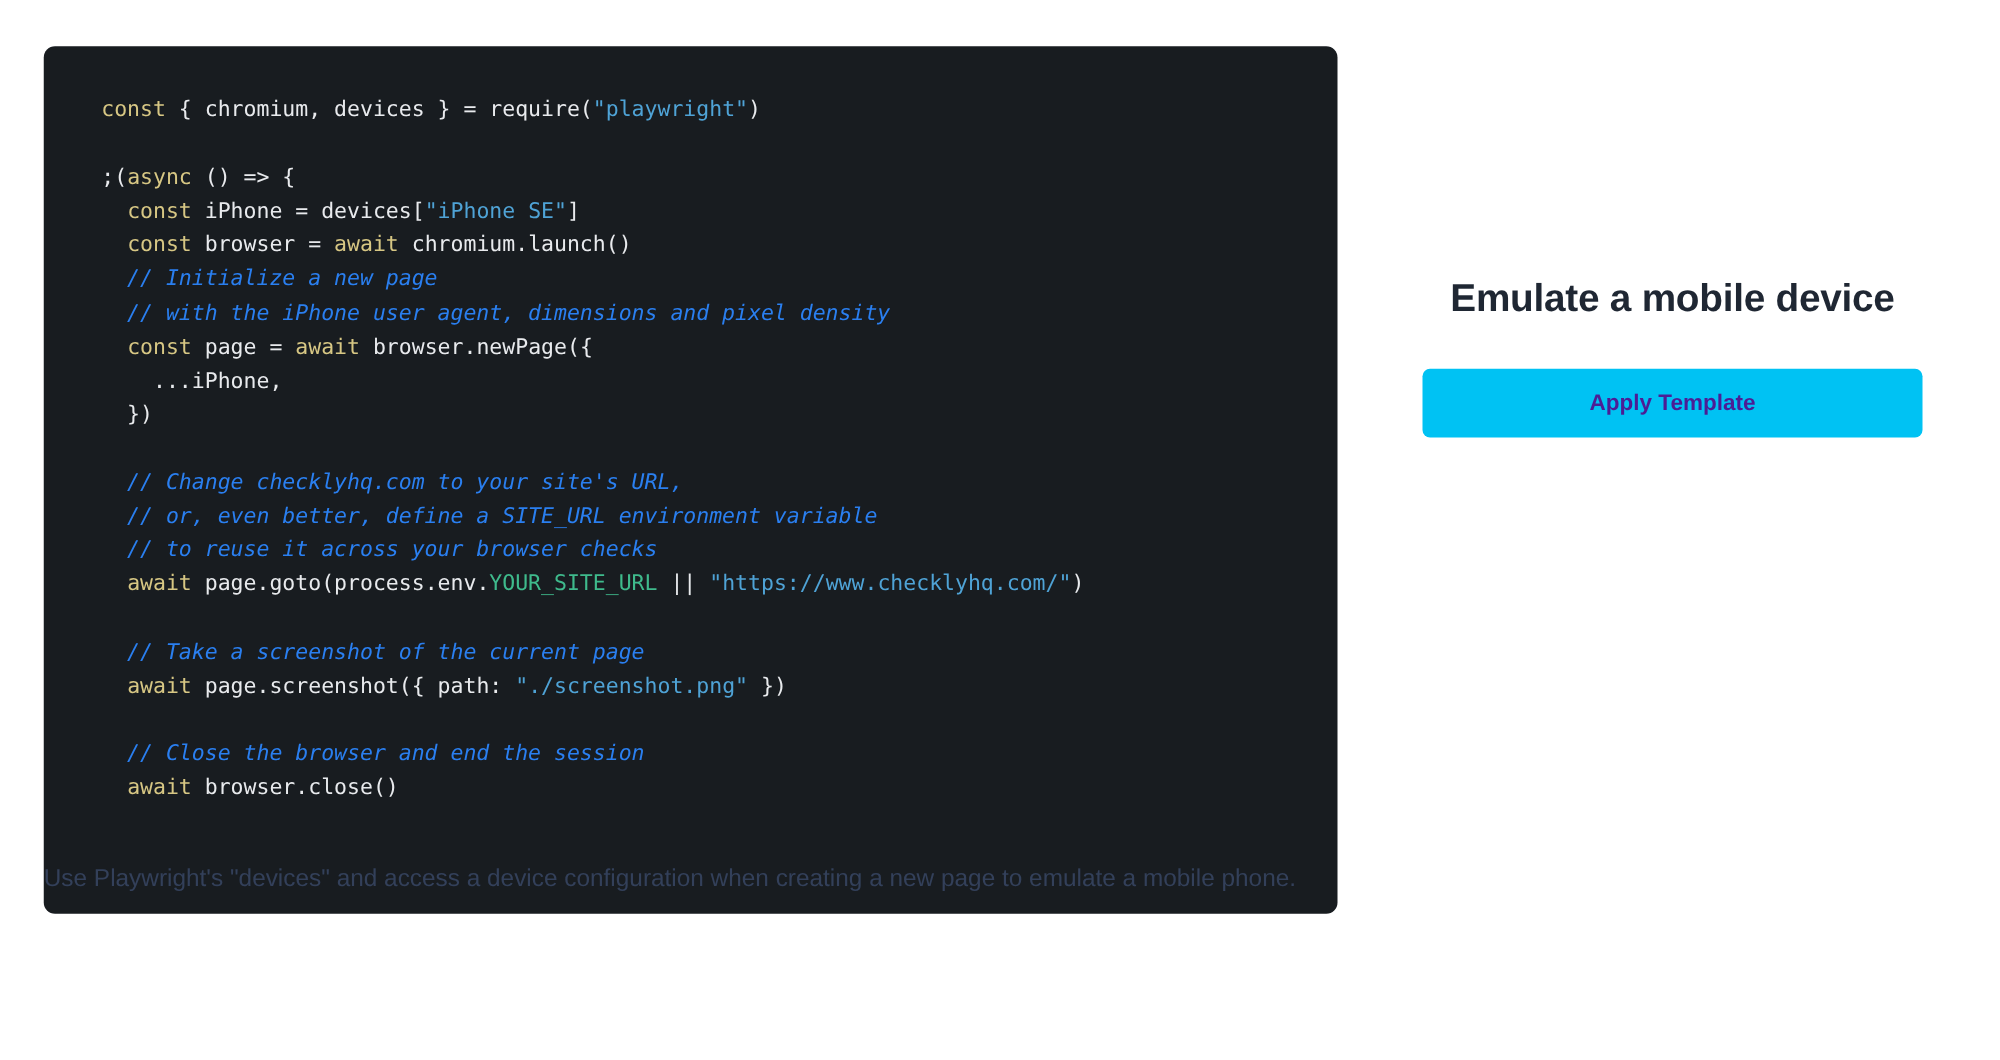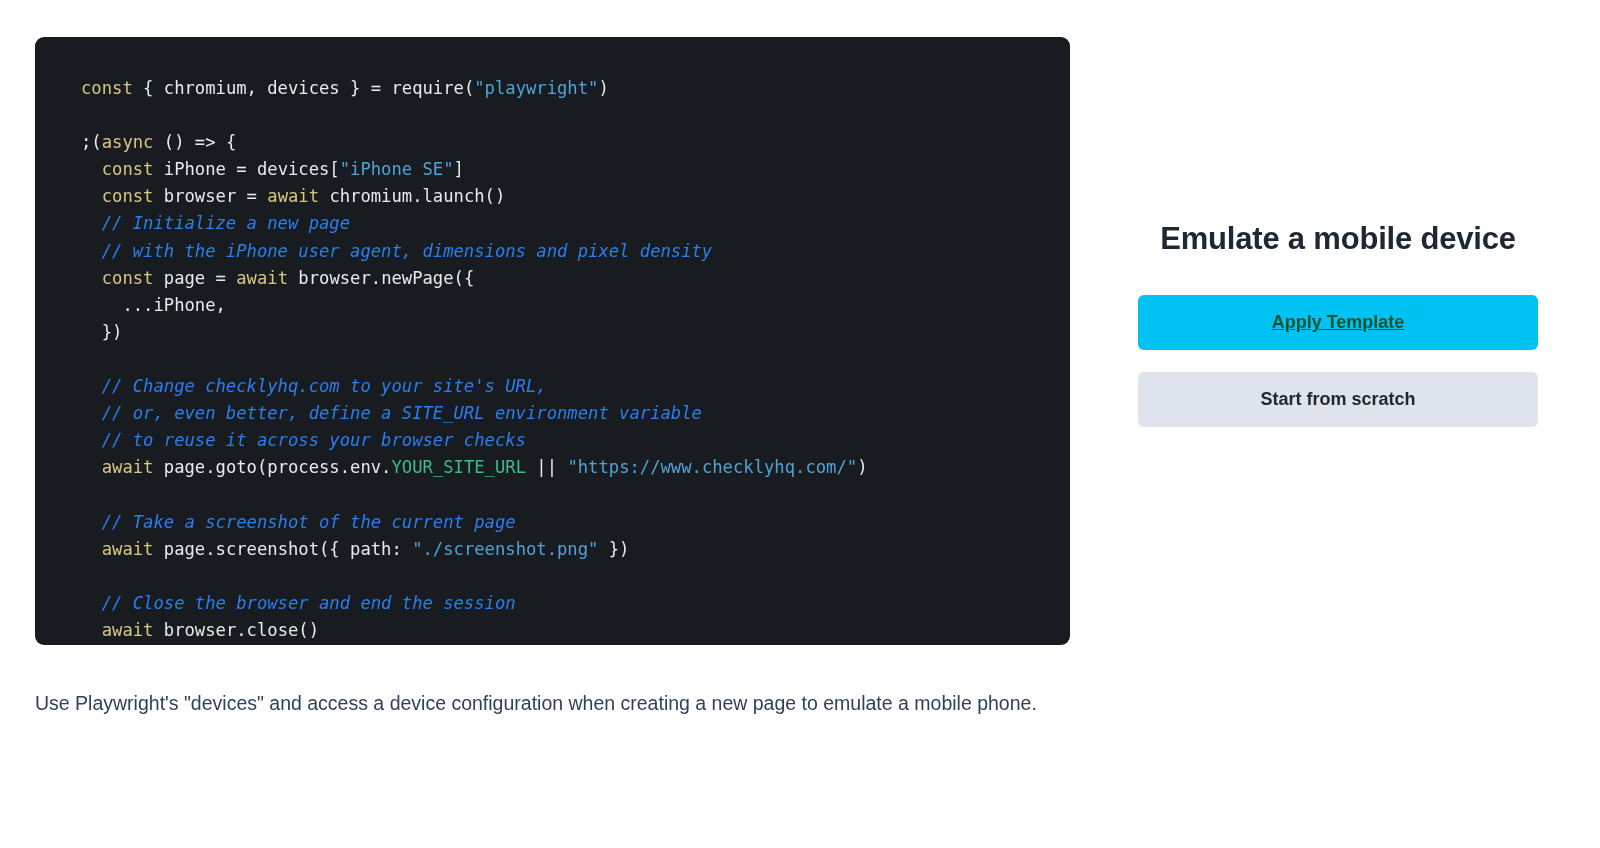--- a/index.html
+++ b/index.html
@@ -18,21 +18,21 @@
     height: 848px;
     background: #ffffff;
   }
 
   
   .code-panel {
     position: absolute;
     left: 35px;
     top: 37px;
     width: 1035px;
-    height: 608px;
+    height: 694px;
     background: #181c20;
     border-radius: 9px;
     overflow: hidden;
   }
 
   .code-scroll {
     position: absolute;
     left: 0; top: 0;
     width: 100%;
     height: 100%;
@@ -85,22 +85,21 @@
     border-radius: 6px;
     font-family: "Liberation Sans", sans-serif;
     font-size: 18px;
     font-weight: 700;
     padding: 17px 10px;
     cursor: pointer;
     text-align: center;
   }
   .btn-primary {
     background: #00c2f3;
-    color: #14532d;
-    text-decoration: underline;
+    color: #4c1d95;
   }
   .btn-secondary {
     background: #dfe4ec;
     color: #1f2733;
   }
 
   
   .about {
     position: absolute;
     left: 35px;
@@ -150,20 +149,19 @@
 <span class="cmt">  // Close the browser and end the session</span>
 <span class="pl">  </span><span class="kw">await</span><span class="pl"> browser.close()</span></pre>
     </div>
   </div>
 
   <div class="right-col">
     <h1 class="tpl-title">Emulate a mobile device</h1>
 
     <button class="btn btn-primary">Apply Template</button>
 
-    <button class="btn btn-secondary">Start from scratch</button>
   </div>
 
   <div class="about">
     <p class="about-body">Use Playwright's "devices" and access a device configuration when creating a new page to emulate a mobile phone.</p>
   </div>
 
 </div>
 
 </body></html>

